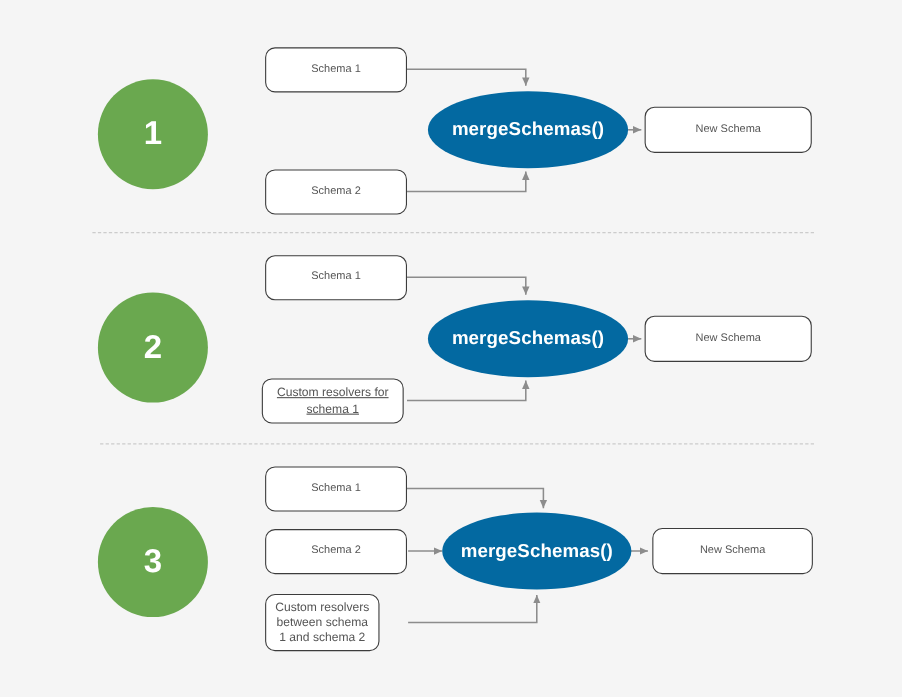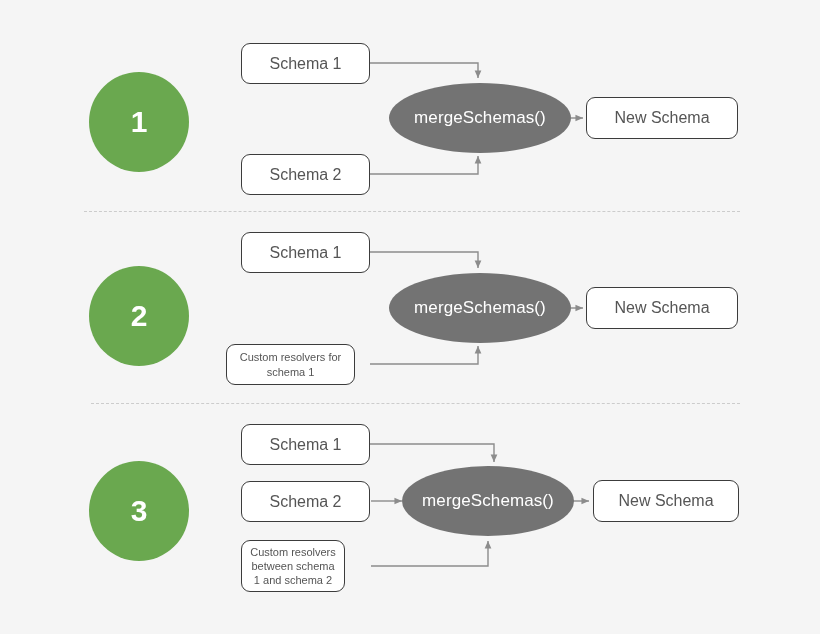--- a/index.html
+++ b/index.html
@@ -54,40 +54,40 @@
     position: absolute;
     box-sizing: border-box;
     background: #ffffff;
     border: 1px solid #3c3c3c;
     border-radius: 9px;
     display: flex;
     align-items: center;
     justify-content: center;
     text-align: center;
     color: #555555;
-    font-size: 16px;
+    font-size: 10px;
     line-height: 1.25;
     padding: 2px 6px;
   }
   .node-box.small {
     font-size: 11px;
     line-height: 1.3;
   }
 
   
   .ellipse-node {
     position: absolute;
-    background: #737373;
+    background: #0369a1;
     border-radius: 50%;
     display: flex;
     align-items: center;
     justify-content: center;
     color: #ffffff;
     font-size: 17px;
-    font-weight: normal;
+    font-weight: bold;
     letter-spacing: 0.1px;
   }
 
   
   .divider {
     position: absolute;
     height: 0;
     border-top: 1px dashed #cccccc;
   }
 </style>
@@ -139,21 +139,21 @@
   <div class="node-box" style="left:586px; top:97px; width:152px; height:42px;">New Schema</div>
 
   <div class="divider" style="left:84px; top:211px; width:656px;"></div>
 
   <div class="step-circle" style="left:89px; top:266px;">
     <span class="step-num">2</span>
   </div>
 
   <div class="node-box" style="left:241px; top:232px; width:129px; height:41px;">Schema 1</div>
 
-  <div class="node-box small" style="left:226px; top:344px; width:129px; height:41px;">Custom resolvers for schema 1</div>
+  <div class="node-box small" style="left:238px; top:344px; width:129px; height:41px;text-decoration:underline;">Custom resolvers for schema 1</div>
 
   <div class="ellipse-node" style="left:389px; top:273px; width:182px; height:70px;">mergeSchemas()</div>
 
   <div class="node-box" style="left:586px; top:287px; width:152px; height:42px;">New Schema</div>
 
   <div class="divider" style="left:91px; top:403px; width:649px;"></div>
 
   <div class="step-circle" style="left:89px; top:461px;">
     <span class="step-num">3</span>
   </div>

